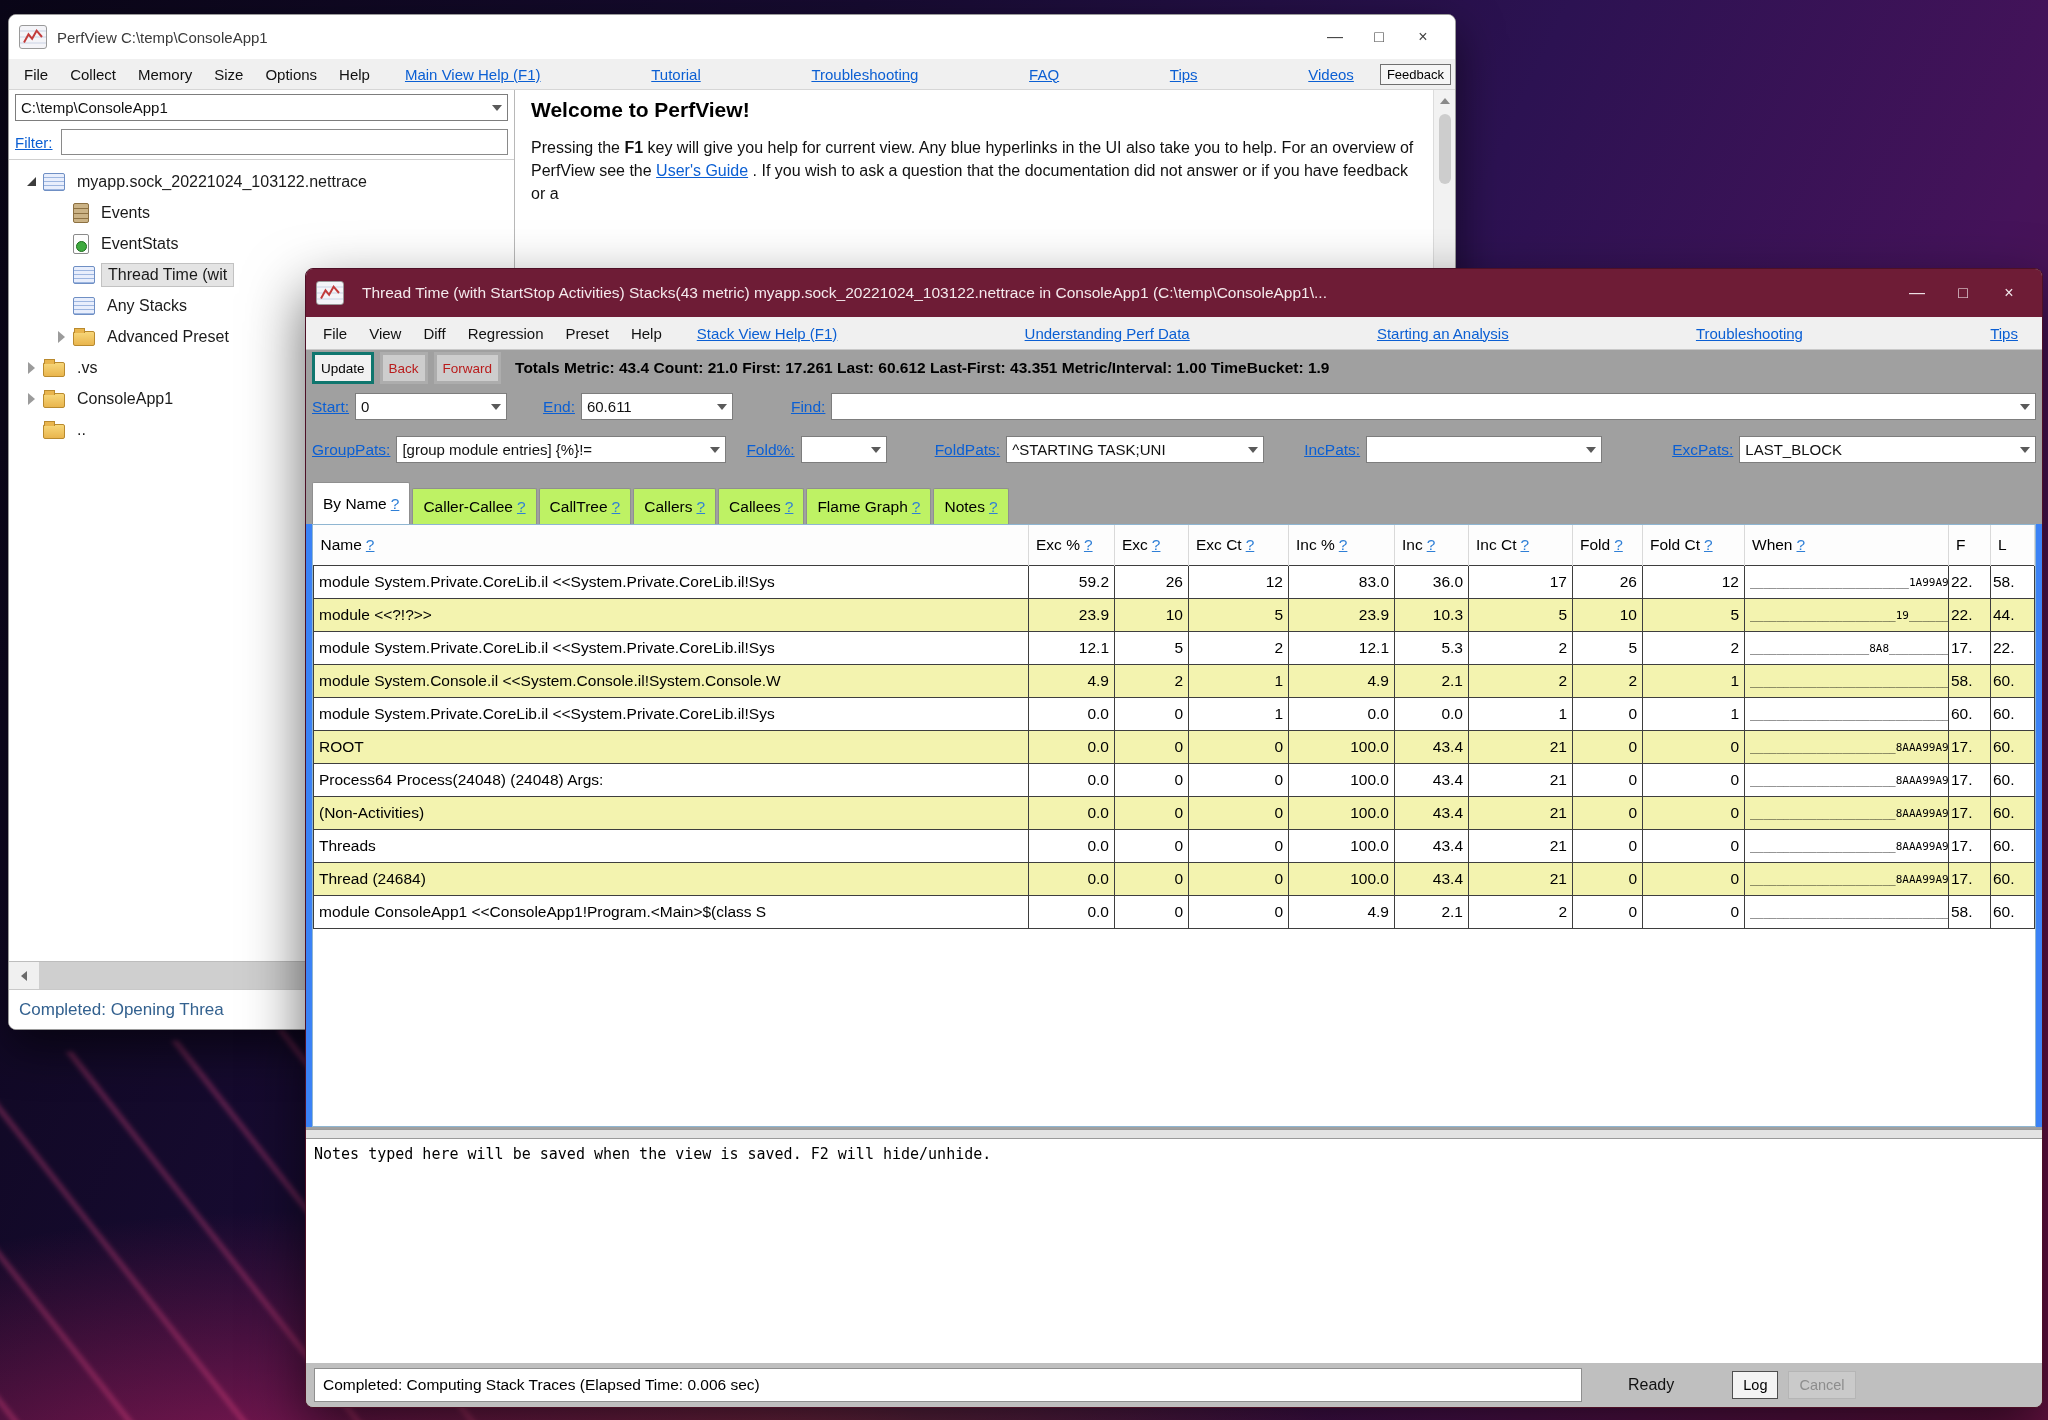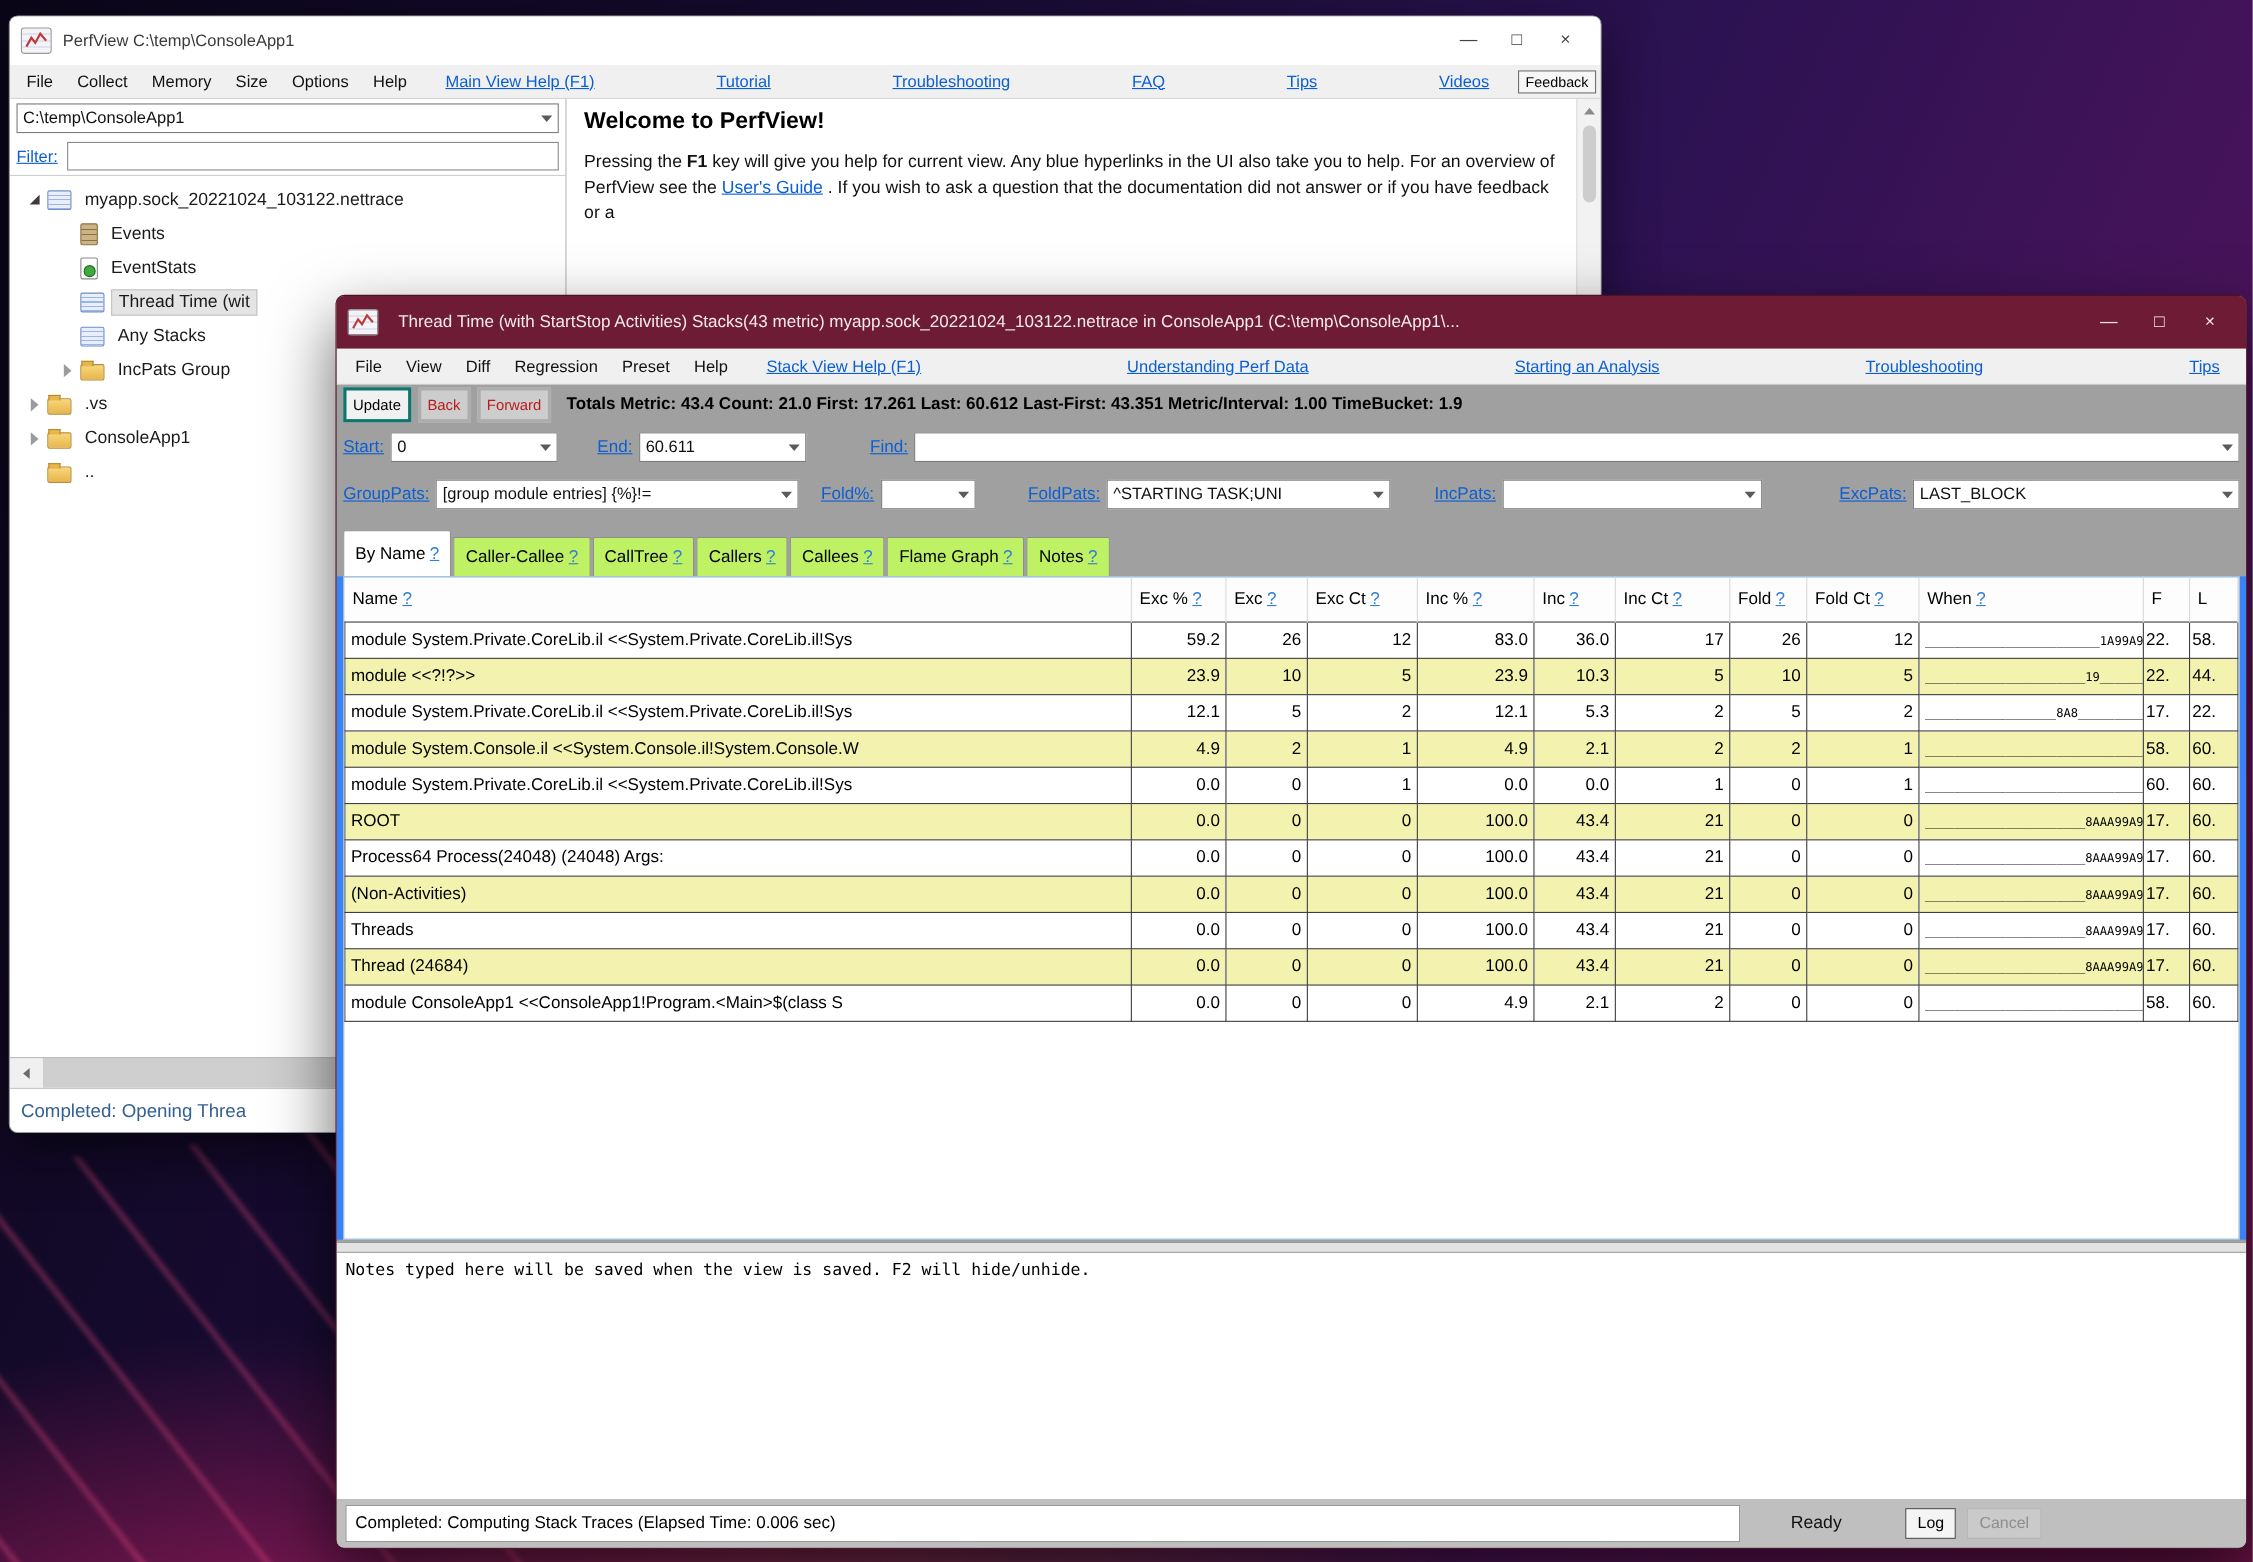--- a/index.html
+++ b/index.html
@@ -178,21 +178,21 @@
             <div class="trow" style="padding-left: 44px;">
               <span class="expd"></span>
               <span class="ico ico-stacks"></span>
               <span class="lbl">Any Stacks</span>
             </div>
             <div class="trow" style="padding-left: 44px;">
               <span class="expd">
                 <span class="exp-c"></span>
               </span>
               <span class="ico ico-folder"></span>
-              <span class="lbl">IncPats Group</span>
+              <span class="lbl">Advanced Preset</span>
             </div>
             <div class="trow" style="padding-left: 14px;">
               <span class="expd">
                 <span class="exp-c"></span>
               </span>
               <span class="ico ico-folder"></span>
               <span class="lbl">.vs</span>
             </div>
             <div class="trow" style="padding-left: 14px;">
               <span class="expd">

